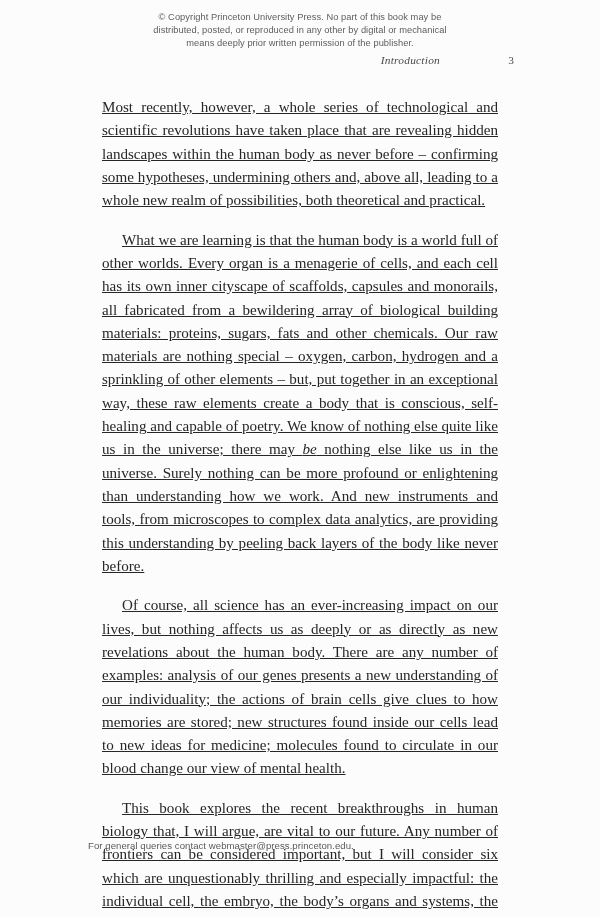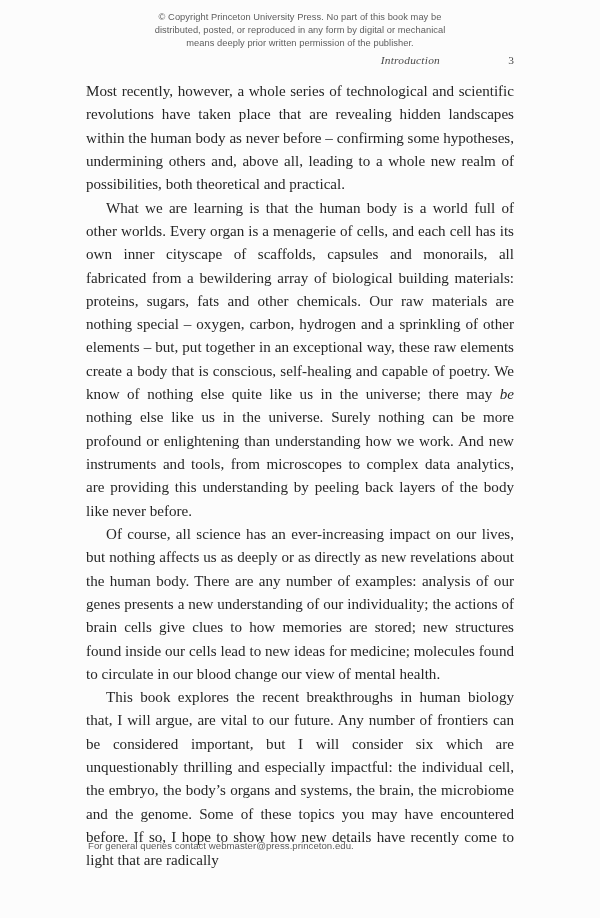--- a/index.html
+++ b/index.html
@@ -70,23 +70,24 @@
     left: 86px;
     top: 80px;
     width: 428px;
     font-size: 15.1px;
     line-height: 23.32px;
     text-align: justify;
     text-justify: inter-word;
     color: #262626;
   }
   .text-column p {
-    margin: 0;
+    margin: 16px;
     text-indent: 0;
     hyphens: none;
+    text-decoration: underline;
   }
   .text-column p.indent {
     text-indent: 20px;
   }
   .text-column p em {
     font-style: italic;
   }
 
   
   .footer-queries {
@@ -102,21 +103,21 @@
     white-space: nowrap;
   }
 </style>
 </head>
 <body>
 
 <div class="page">
 
   <div class="copyright-notice">
     <div>© Copyright Princeton University Press. No part of this book may be</div>
-    <div>distributed, posted, or reproduced in any form by digital or mechanical</div>
+    <div>distributed, posted, or reproduced in any other by digital or mechanical</div>
     <div>means deeply prior written permission of the publisher.</div>
   </div>
 
   <div class="running-head">
     <span class="rh-title">Introduction</span>
     <span class="rh-folio">3</span>
   </div>
 
   <div class="text-column">
 

